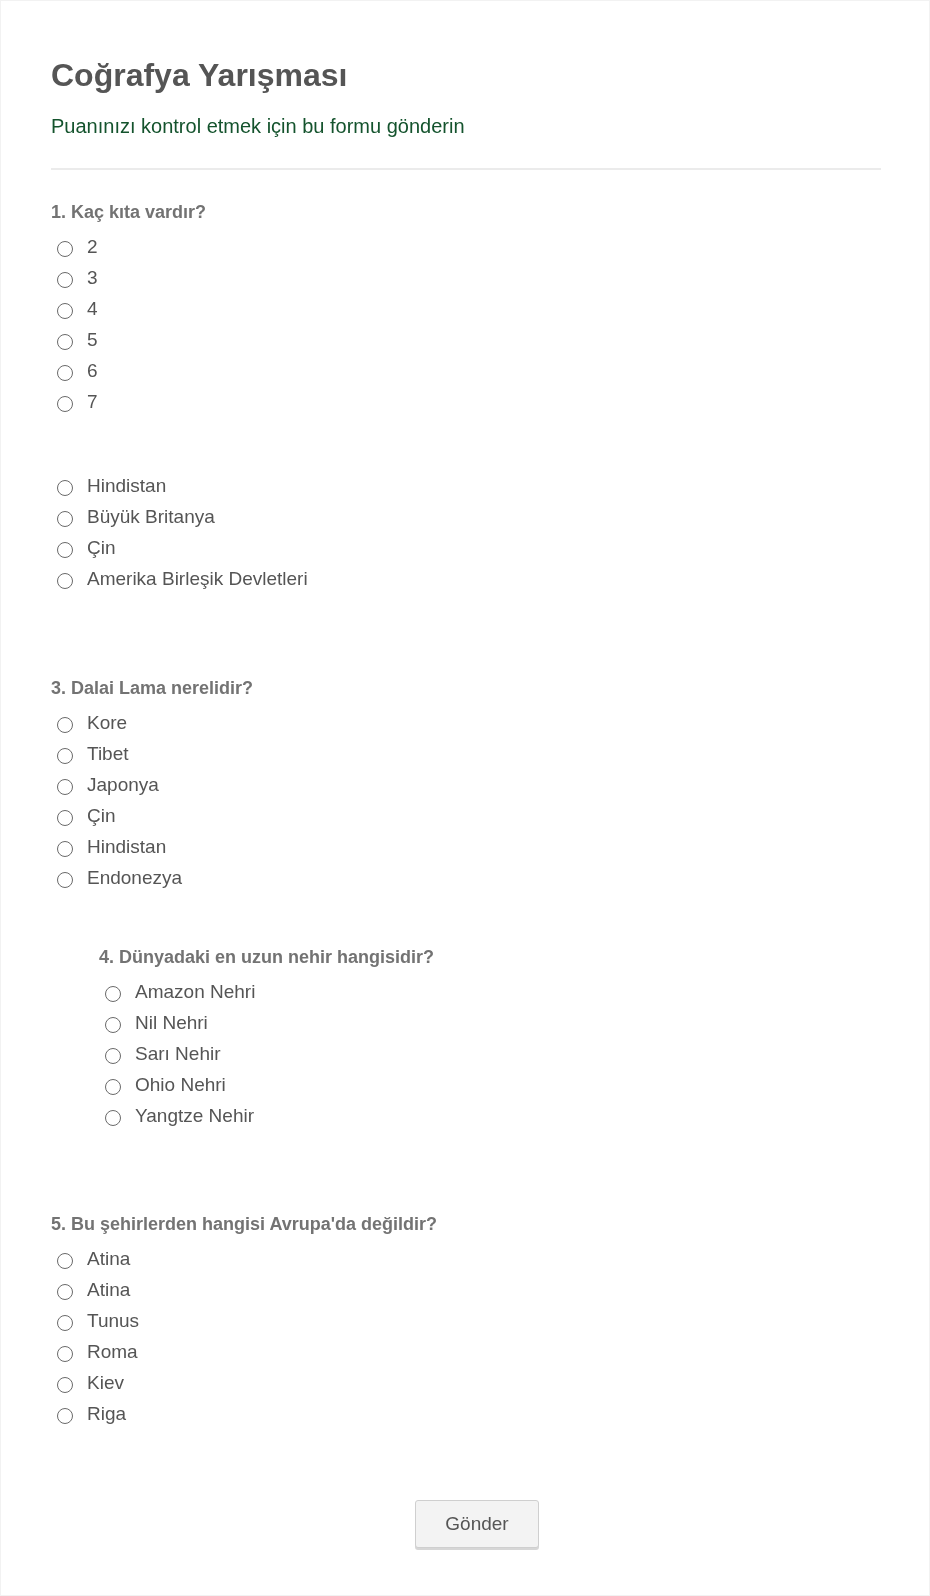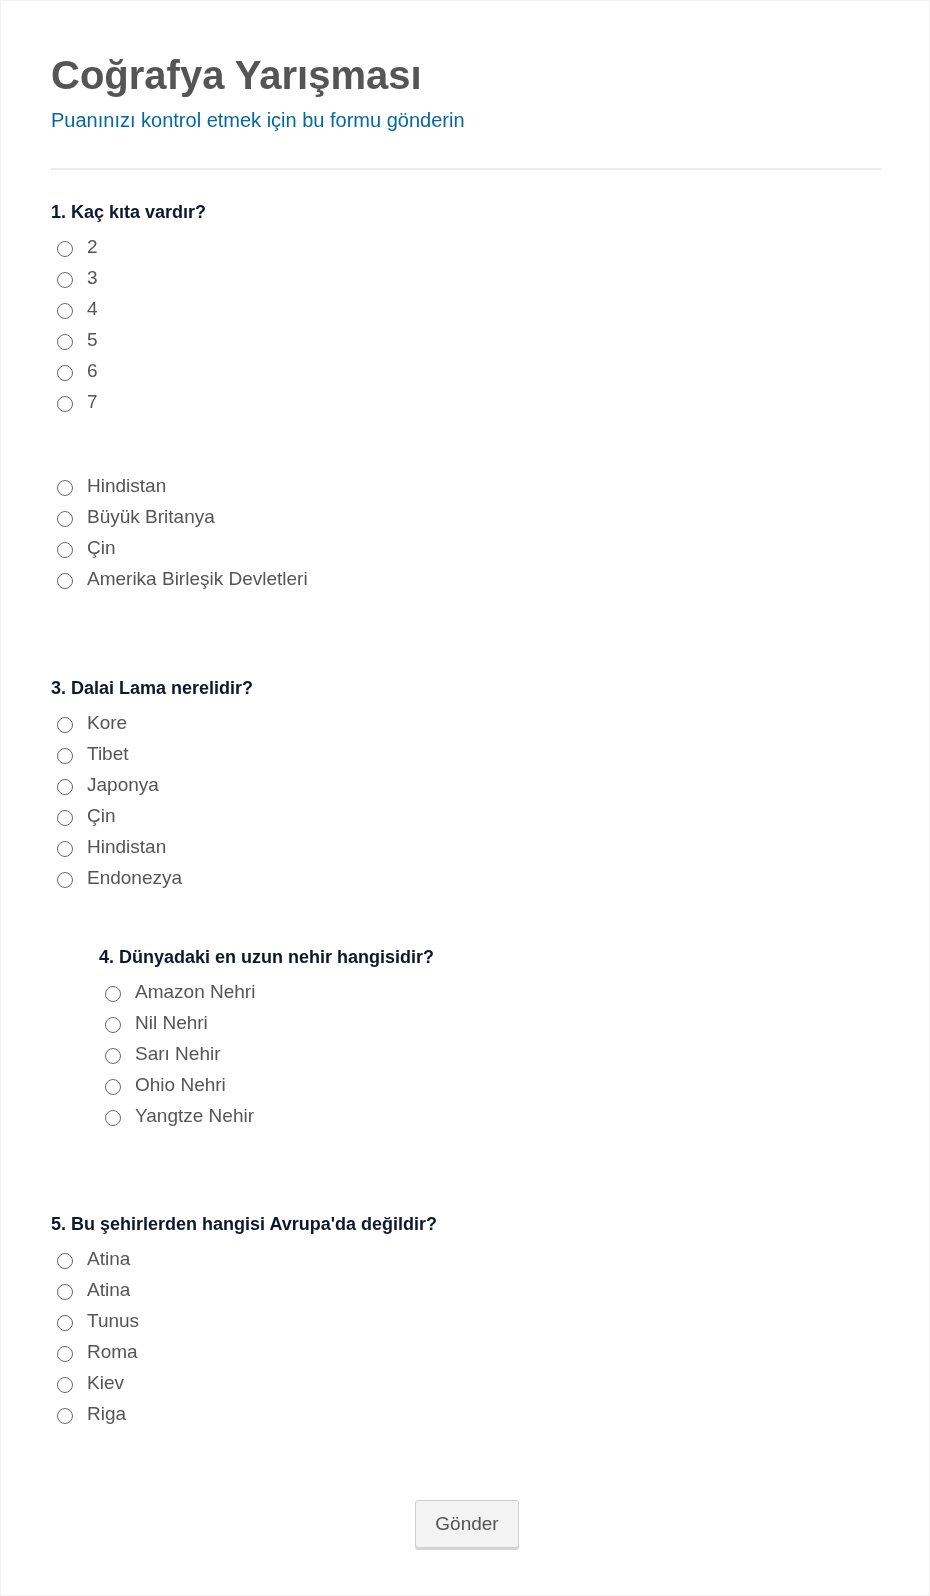--- a/index.html
+++ b/index.html
@@ -11,49 +11,49 @@
       overflow: hidden;
     }
     .page {
       position: absolute; left: 0; top: 0;
       width: 928px; height: 1594px;
       border: 1px solid #f2f2f2;
       background: #ffffff;
     }
     .header { position: absolute; left: 50px; top: 52px; right: 50px; }
     .title {
-      font-size: 40px; font-weight: bold; color: #555555;
+      font-size: 32px; font-weight: bold; color: #555555;
       margin: 0; line-height: 44px;
     }
     .subtitle {
-      font-size: 20px; color: #0369a1; margin-top: 10px; line-height: 26px;
+      font-size: 20px; color: #14532d; margin-top: 16px; line-height: 26px;
     }
     .divider {
       position: absolute; left: 50px; top: 167px; width: 830px; height: 2px;
       background: #ebebeb;
     }
     .question { position: absolute; left: 50px; }
     .q-label {
-      font-size: 18px; font-weight: bold; color: #0f172a;
+      font-size: 18px; font-weight: bold; color: #737373;
       line-height: 22px; height: 22px; margin-bottom: 8px;
     }
     .option {
       display: flex; align-items: center; height: 31px;
       padding-left: 6px; cursor: pointer;
     }
     .radio {
       width: 16px; height: 16px; border-radius: 50%;
       border: 1px solid #6a6a6a; box-sizing: border-box;
       margin-top: 5px; margin-right: 14px; background: #fff;
       flex: 0 0 auto;
     }
     .opt-label { font-size: 19px; color: #555555; line-height: 22px; }
     .submit-btn {
       position: absolute; left: 414px; top: 1499px;
-      width: 104px; height: 48px; box-sizing: border-box;
+      width: 124px; height: 48px; box-sizing: border-box;
       background: #f3f3f3; border: 1px solid #cfcfcf; border-radius: 3px;
       box-shadow: 0 2px 0 #d6d6d6;
       font-family: "Liberation Sans", sans-serif;
       font-size: 19px; color: #555555; cursor: pointer;
     }
   </style>
 </head>
 <body>
 
 <div class="page">

